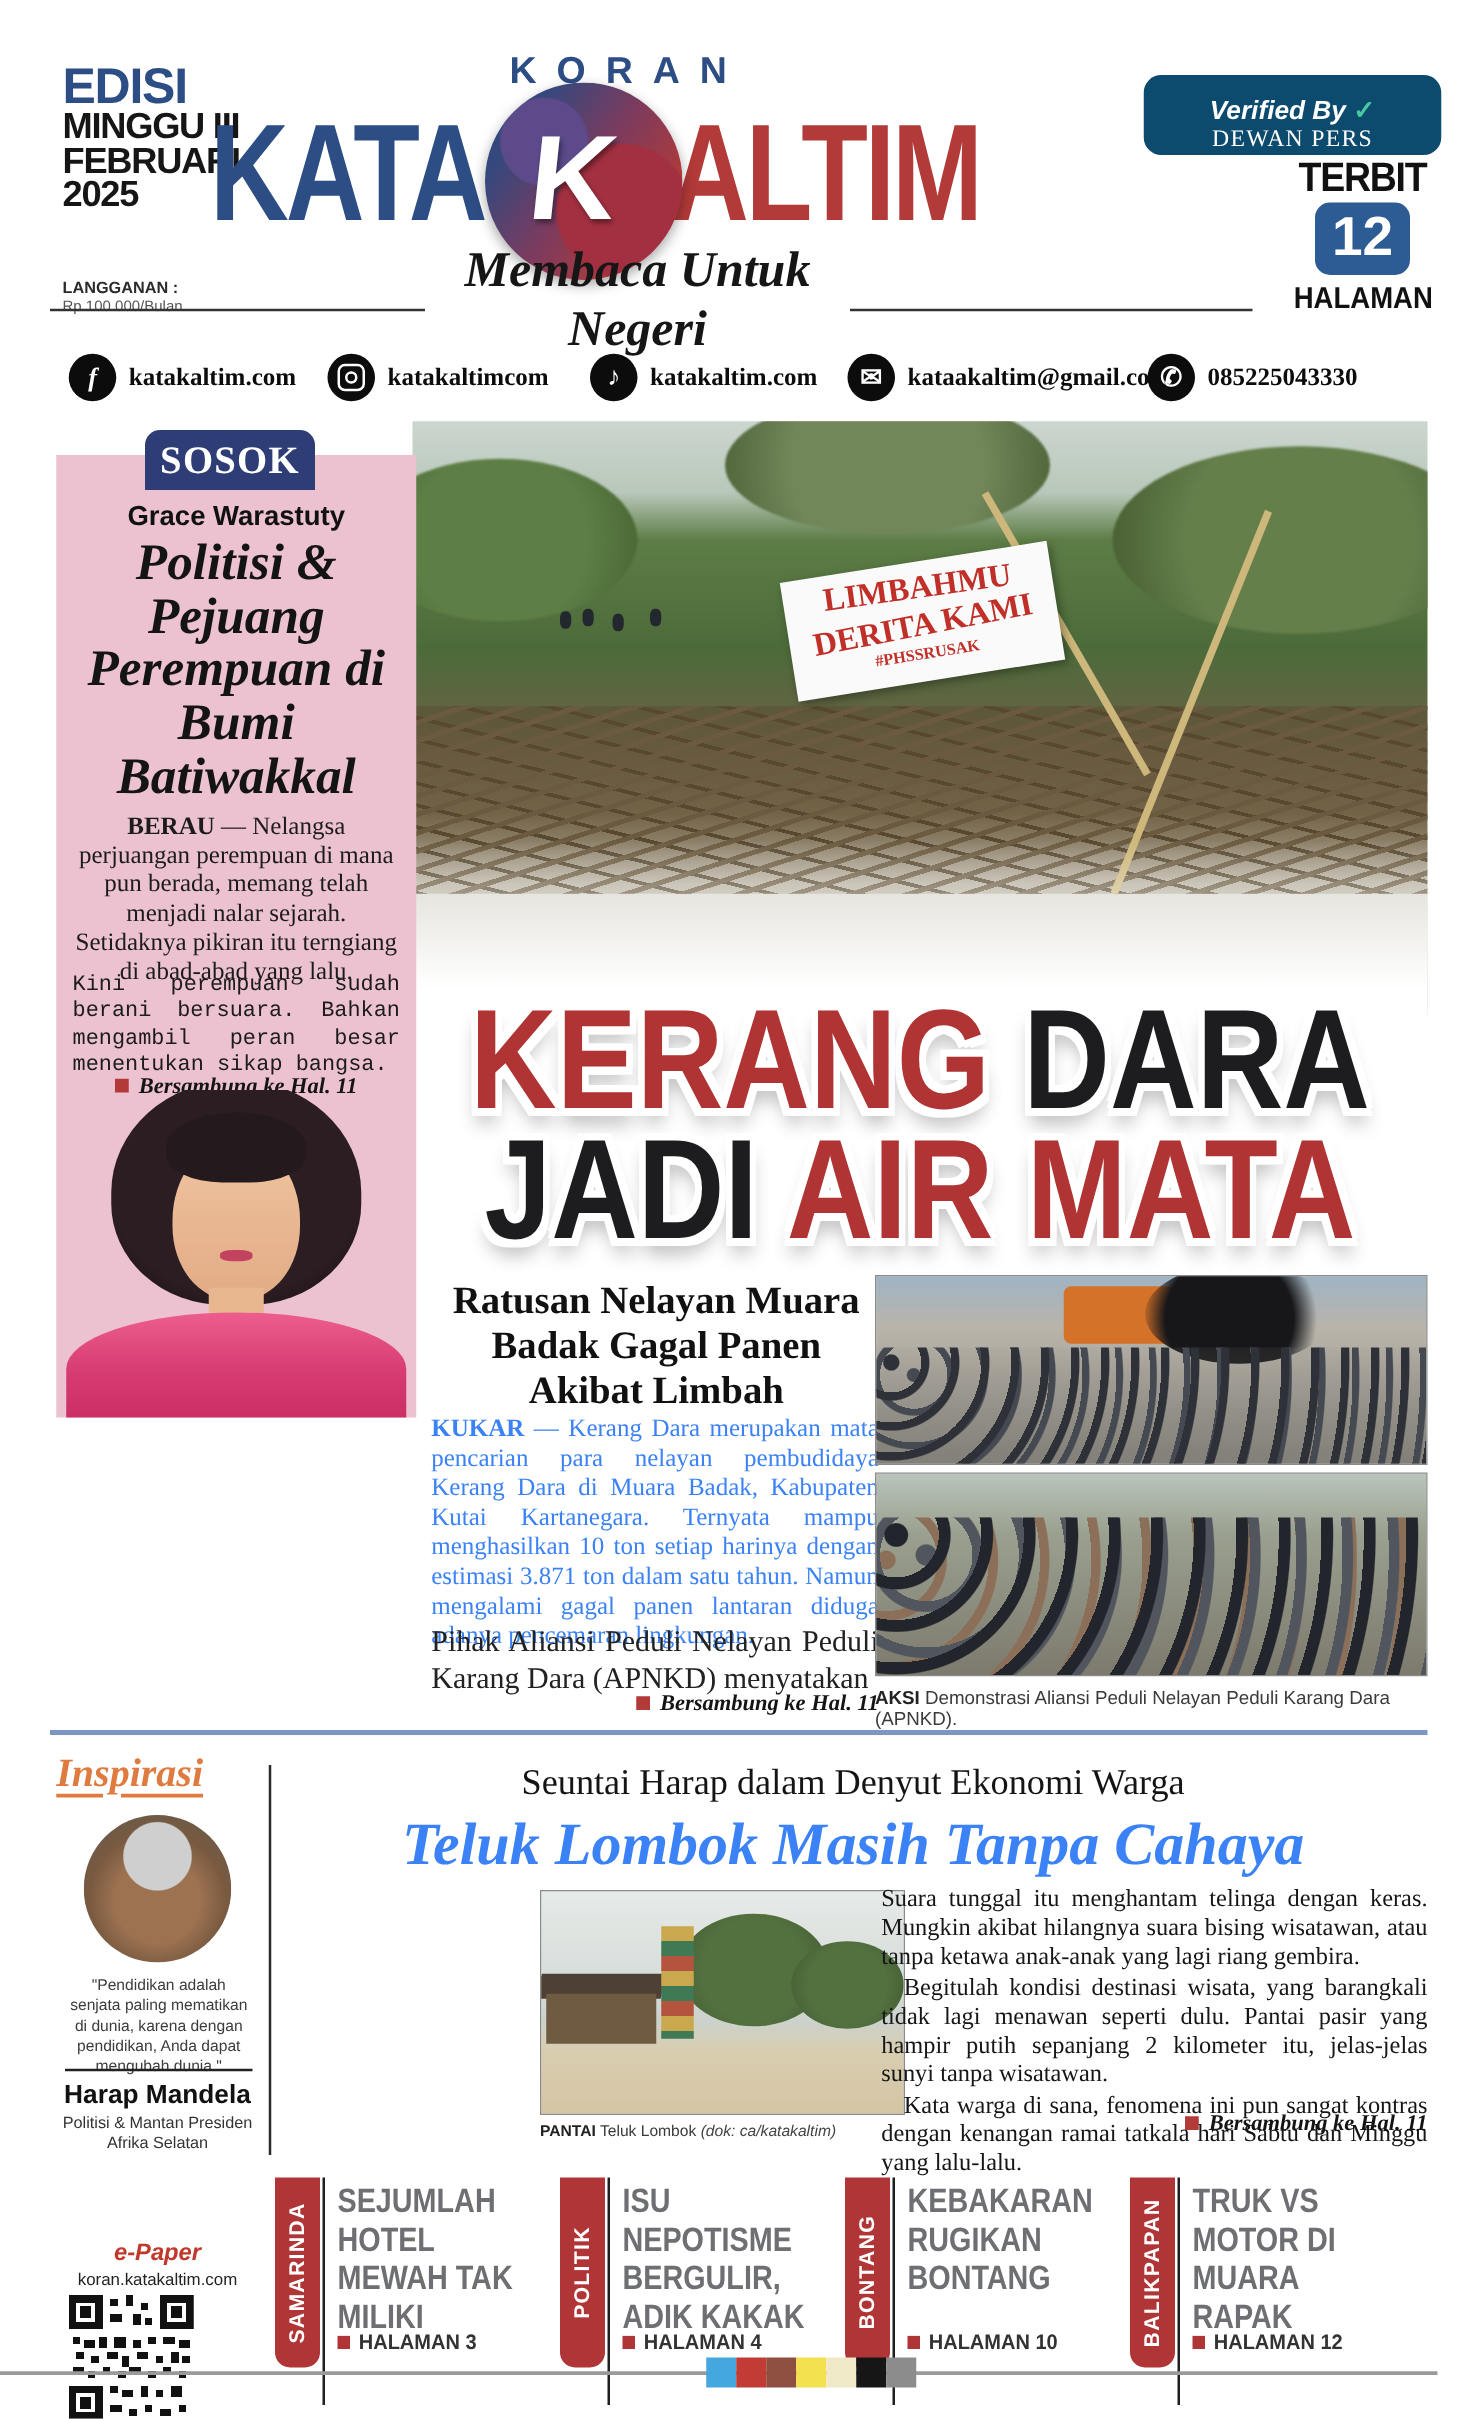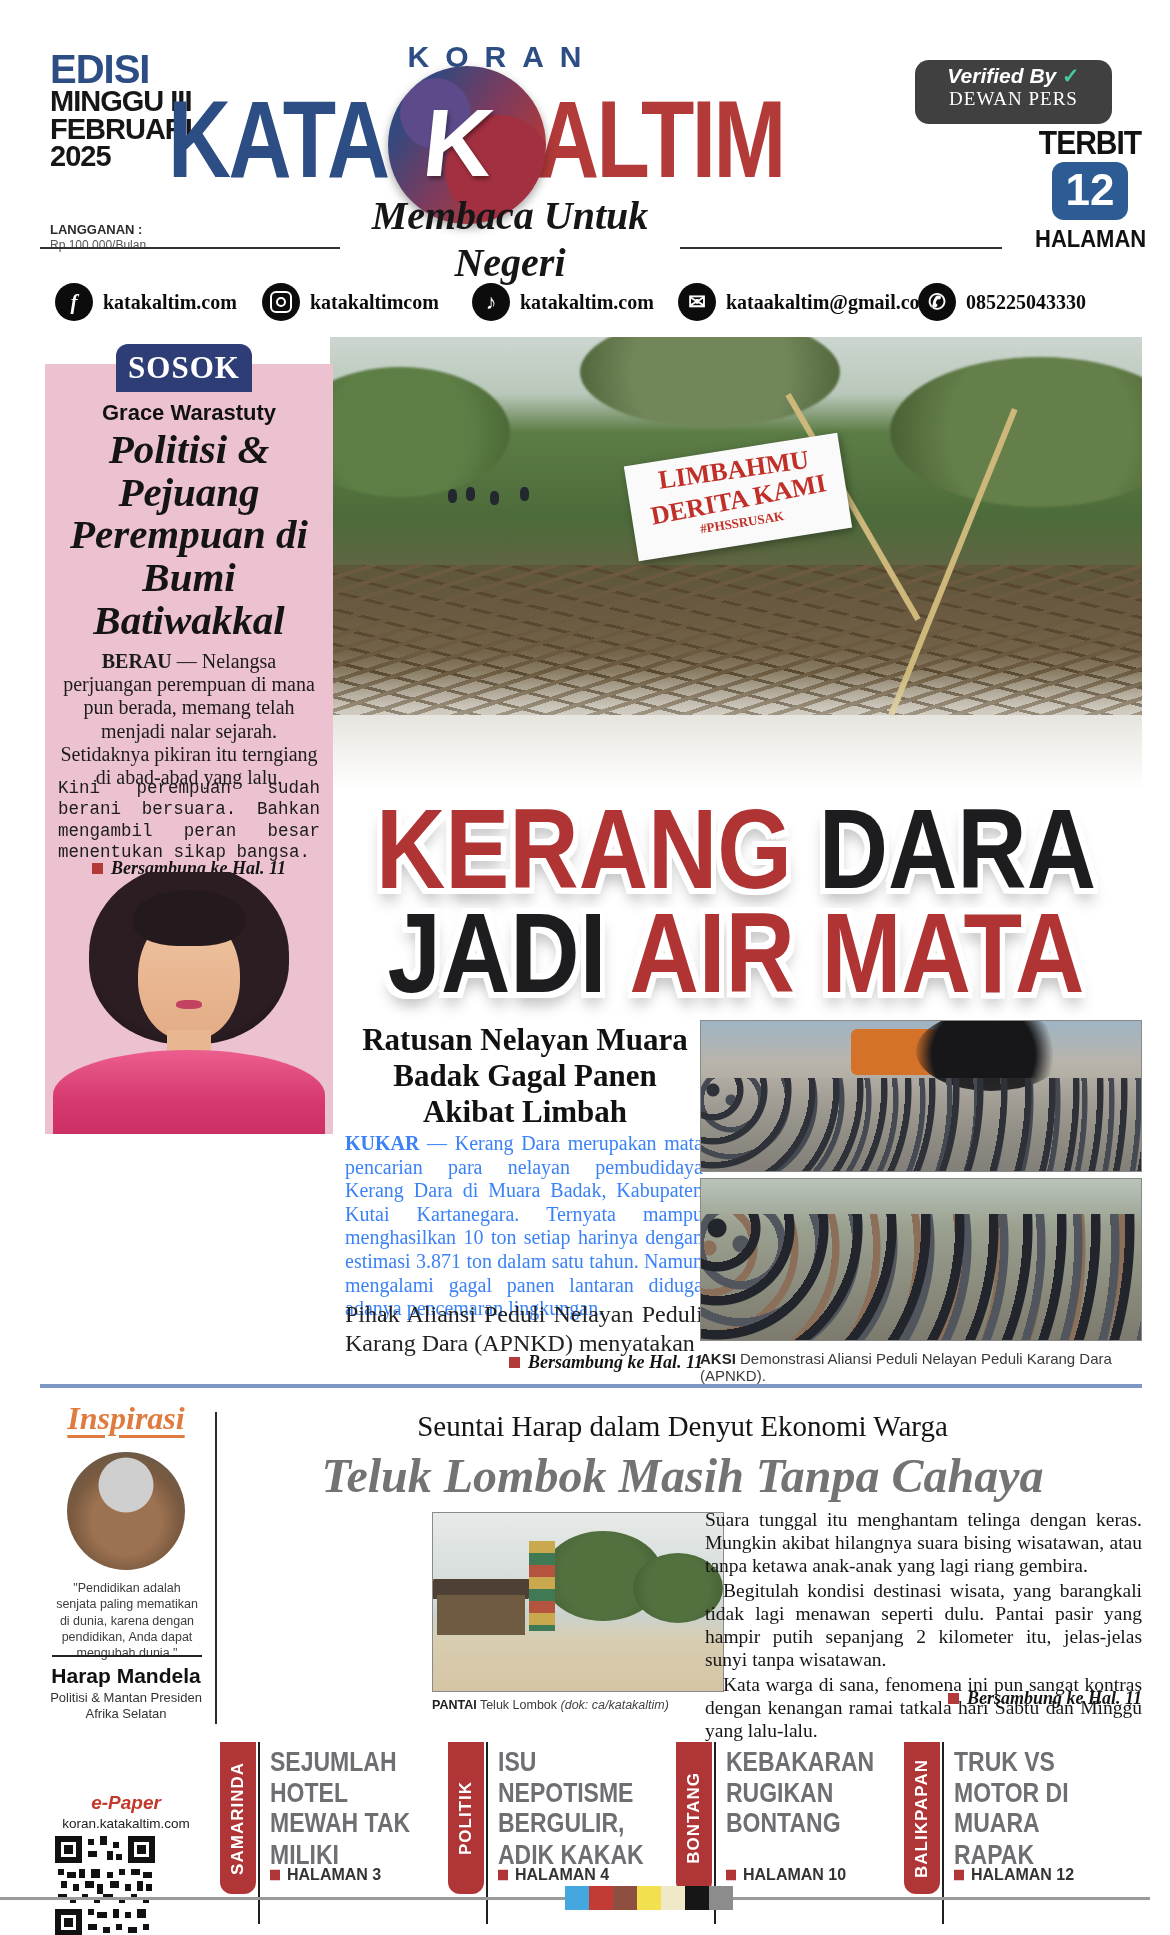--- a/index.html
+++ b/index.html
@@ -20,22 +20,22 @@
   .altim{left:536px;top:76px;font-size:104px;font-weight:bold;color:#b23a38;
         letter-spacing:-3px;transform:scale(.84,1.06);transform-origin:top left;}
   .logo{left:388px;top:66px;width:158px;height:158px;border-radius:50%;
         background:radial-gradient(circle at 30% 30%,#5c4a8a 0 22%,transparent 23%),
                    radial-gradient(circle at 70% 65%,#a33040 0 35%,transparent 36%),
                    linear-gradient(125deg,#35487e 20%,#7c3b5e 50%,#b23a38 80%);
         box-shadow:0 4px 10px rgba(0,0,0,.35);}
   .logo .k{position:absolute;left:36px;top:22px;font-size:96px;font-weight:bold;color:#fff;
         font-family:"Liberation Sans",sans-serif;transform:skewX(-6deg);
         text-shadow:2px 3px 4px rgba(0,0,0,.4);}
-  .vbadge{left:915px;top:60px;width:197px;height:64px;background:#404040;border-radius:14px;
-        color:#fff;text-align:center;padding-top:4px;box-sizing:border-box;}
+  .vbadge{left:915px;top:60px;width:238px;height:64px;background:#0c4a6e;border-radius:14px;
+        color:#fff;text-align:center;padding-top:16px;box-sizing:border-box;}
   .vbadge .v1{font-style:italic;font-weight:bold;font-size:21px;}
   .vbadge .v1 .chk{color:#49c9a0;font-style:normal;}
   .vbadge .v2{font-family:"Liberation Serif",serif;font-size:19px;letter-spacing:1px;}
   .terbit{left:1035px;top:126px;width:110px;text-align:center;font-weight:bold;font-size:30px;
         letter-spacing:-1px;transform:scaleY(1.1);}
   .pagebox{left:1052px;top:162px;width:76px;height:58px;background:#2d5c94;border-radius:12px;
         color:#fff;font-weight:bold;font-size:44px;text-align:center;line-height:56px;}
   .halaman{left:1035px;top:226px;width:110px;text-align:center;font-weight:bold;font-size:22px;
         transform:scaleY(1.1);}
   .tagline{left:350px;top:192px;width:320px;text-align:center;font-family:"Liberation Serif",serif;
@@ -136,40 +136,40 @@
      background:repeating-radial-gradient(circle at 16px 14px,#22262c 0 9px,transparent 10px 34px),
                 repeating-radial-gradient(circle at 40px 30px,#50555e 0 8px,transparent 9px 37px),
                 repeating-radial-gradient(circle at 8px 34px,#8c6f58 0 7px,transparent 8px 41px);}
   .caption{font-size:15px;color:#3a3a3a;}
   .caption .cl{font-weight:bold;color:#222;}
   .cap1{left:700px;top:1350px;width:442px;}
 
   .bluebar{left:40px;top:1384px;width:1102px;height:4px;background:#7d97c5;}
 
   
-  .insp-logo{left:45px;top:1400px;width:162px;text-align:center;color:#e07b3f;
+  .insp-logo{left:45px;top:1400px;width:162px;color:#e07b3f;
      font-family:"Liberation Serif",serif;font-style:italic;font-weight:bold;font-size:32px;
      text-decoration:underline;text-underline-offset:6px;}
   .mandela{left:67px;top:1452px;width:118px;height:118px;border-radius:50%;overflow:hidden;
      background:radial-gradient(circle at 50% 28%,#cfcfcf 0 26%,transparent 27%),
                 radial-gradient(circle at 50% 58%,#9c7251 0 38%,#7a5a40 60%,#5c5a50 100%);}
   .quote{left:52px;top:1580px;width:150px;text-align:center;font-size:12.5px;line-height:1.3;color:#3c3c3c;}
   .insp-hr{left:52px;top:1655px;width:150px;height:2px;background:#222;}
   .mname{left:45px;top:1664px;width:162px;text-align:center;font-weight:bold;font-size:21px;}
   .mrole{left:45px;top:1690px;width:162px;text-align:center;font-size:13px;color:#333;line-height:1.25;}
   .epaper{left:45px;top:1792px;width:162px;text-align:center;color:#c0392b;font-weight:bold;
      font-style:italic;font-size:19px;}
   .esite{left:45px;top:1816px;width:162px;text-align:center;font-size:13.5px;color:#222;}
 
   
   .vline{left:215px;top:1412px;width:2px;height:312px;background:#2a2a2a;}
   .kicker{left:230px;top:1410px;width:905px;text-align:center;font-family:"Liberation Serif",serif;
      font-size:29px;color:#141414;}
   .head2{left:230px;top:1448px;width:905px;text-align:center;font-family:"Liberation Serif",serif;
-     font-style:italic;font-weight:bold;font-size:48px;color:#737373;}
+     font-style:italic;font-weight:bold;font-size:48px;color:#3b82f6;}
   .kutim{left:222px;top:1516px;width:204px;text-align:center;font-family:"Liberation Serif",serif;
      font-size:20px;line-height:1.2;color:#161616;}
   .kutim .city{font-weight:bold;}
   .beach{left:432px;top:1512px;width:292px;height:180px;border:1px solid #8a8a8a;box-sizing:border-box;
      background:linear-gradient(180deg,#e6eae8 0%,#d3dad6 48%,#cbd2cc 58%,#d9cdb0 72%,#d4c5a4 100%);overflow:hidden;}
   .btree{position:absolute;border-radius:50%;background:radial-gradient(circle,#53703f 0 55%,#3f5a30 100%);}
   .hut{position:absolute;left:4px;top:82px;width:88px;height:40px;background:#6f5a42;}
   .hutroof{position:absolute;left:-2px;top:66px;width:100px;height:20px;background:#4e4034;
      transform:skewX(-14deg);}
   .signpost{position:absolute;left:96px;top:28px;width:26px;height:90px;

